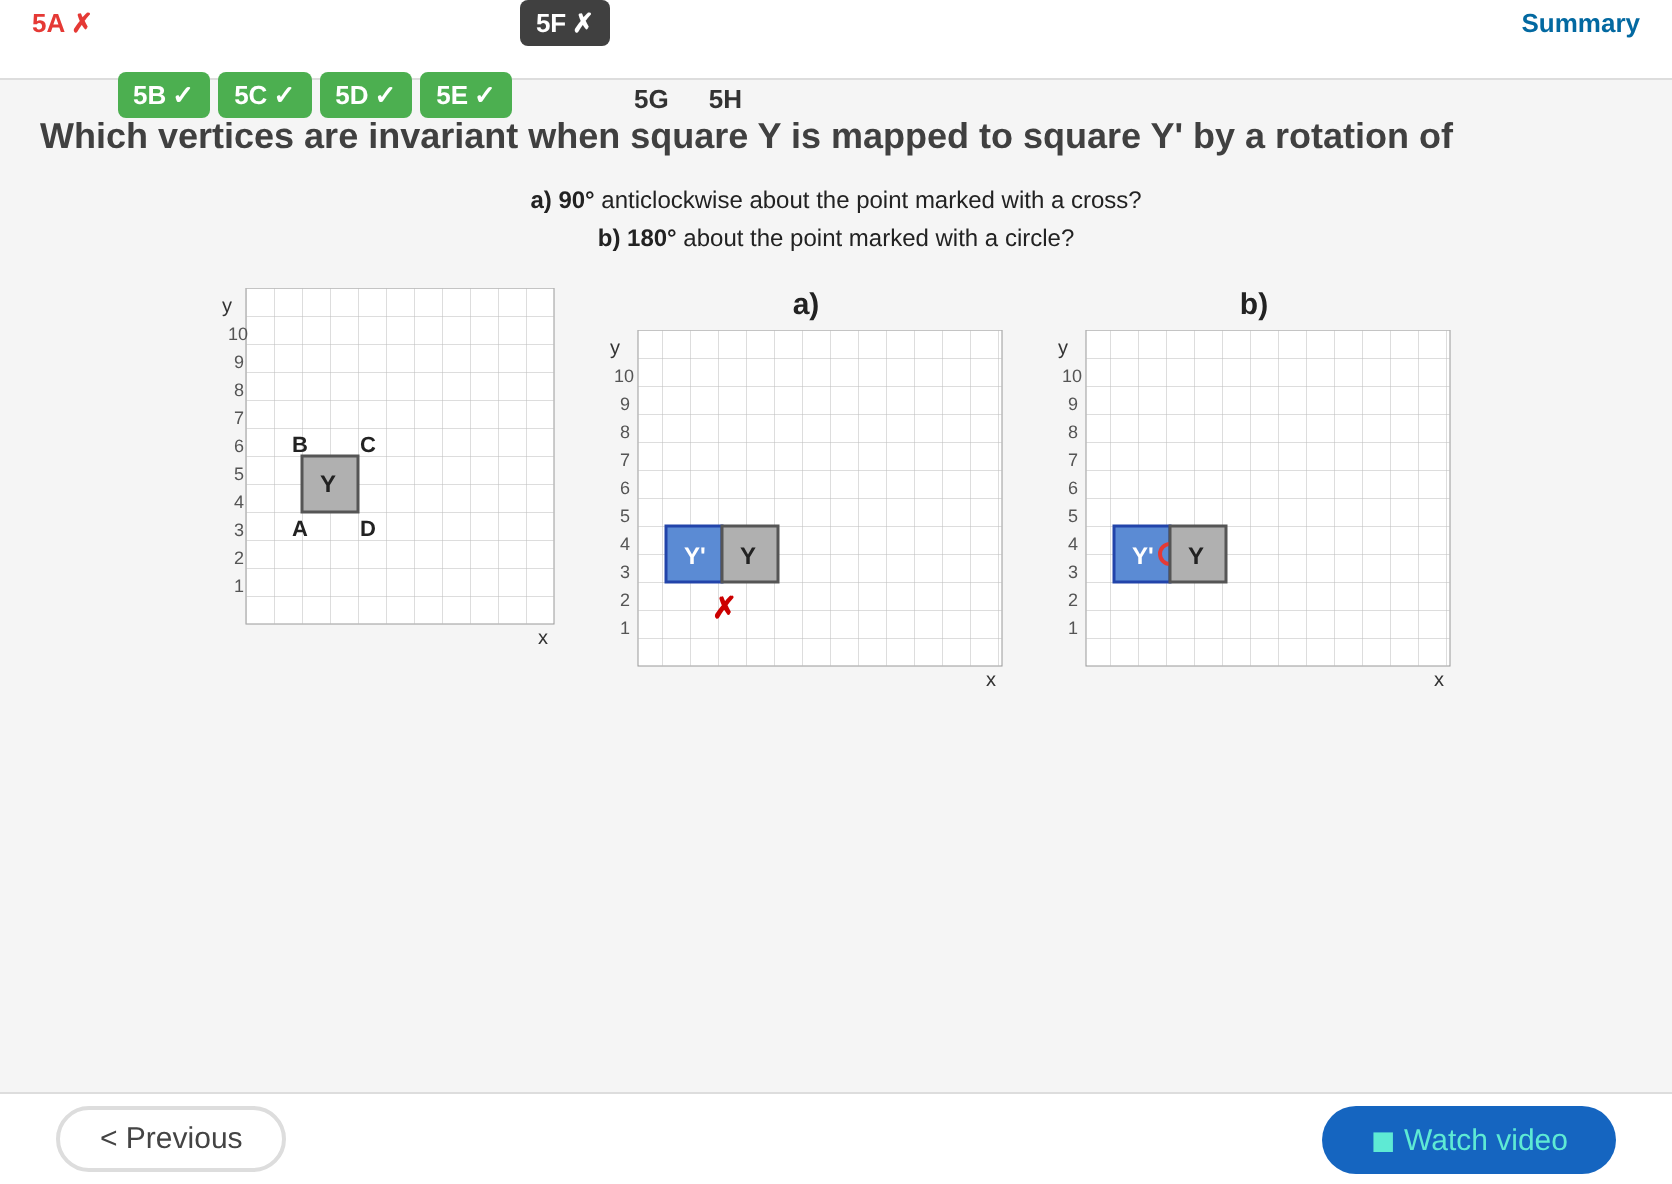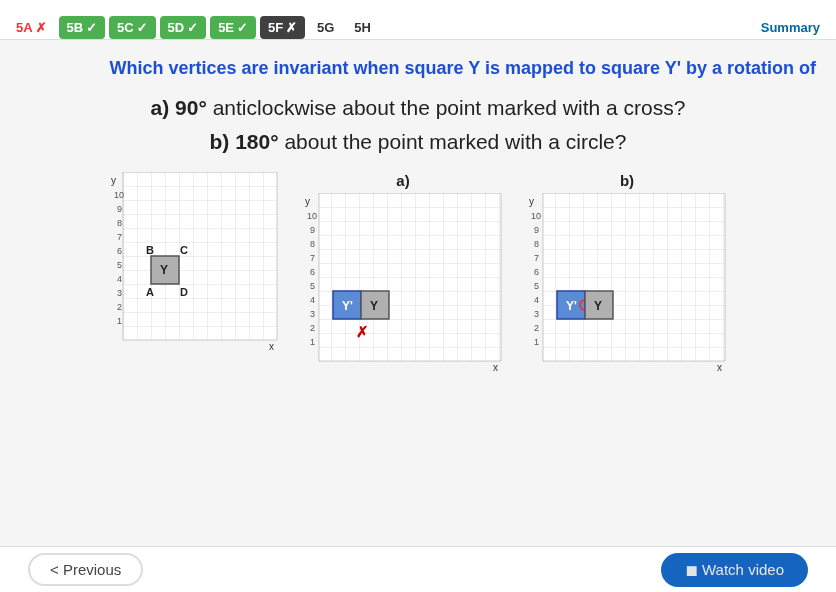--- a/index.html
+++ b/index.html
@@ -8,21 +8,21 @@
       height: 592px;
       background: #f5f5f5;
       font-family: Arial, sans-serif;
       overflow: hidden;
       position: relative;
     }
 
     
     .top-nav {
       display: flex;
-      align-items: flex-end;
+      align-items: flex-start;
       background: #fff;
       border-bottom: 1px solid #ddd;
       padding: 0 8px;
       height: 40px;
       gap: 4px;
     }
     .nav-item {
       display: flex;
       align-items: center;
       gap: 3px;
@@ -53,30 +53,30 @@
       color: #0369a1;
       margin-left: auto;
     }
 
     
     .main-content {
       padding: 16px 20px 8px 20px;
       background: #f5f5f5;
     }
     .question-text {
-      text-align: right;
+      text-align: left;
       font-size: 18px;
       font-weight: bold;
-      color: #1d4ed8;
+      color: #404040;
       line-height: 1.4;
       margin-bottom: 10px;
     }
     .sub-questions {
       text-align: center;
-      font-size: 21px;
+      font-size: 12px;
       color: #222;
       line-height: 1.6;
       margin-bottom: 14px;
     }
     .sub-questions b { font-weight: bold; }
 
     
     .diagrams-row {
       display: flex;
       justify-content: center;
@@ -131,21 +131,21 @@
     }
     .btn-watch {
       display: flex;
       align-items: center;
       gap: 6px;
       background: #1565C0;
       border: none;
       border-radius: 22px;
       padding: 8px 24px;
       font-size: 15px;
-      color: #e5e5e5;
+      color: #5eead4;
       cursor: pointer;
       font-weight: 500;
     }
     .btn-answer {
       display: flex;
       align-items: center;
       gap: 6px;
       background: #1565C0;
       border: none;
       border-radius: 22px;

